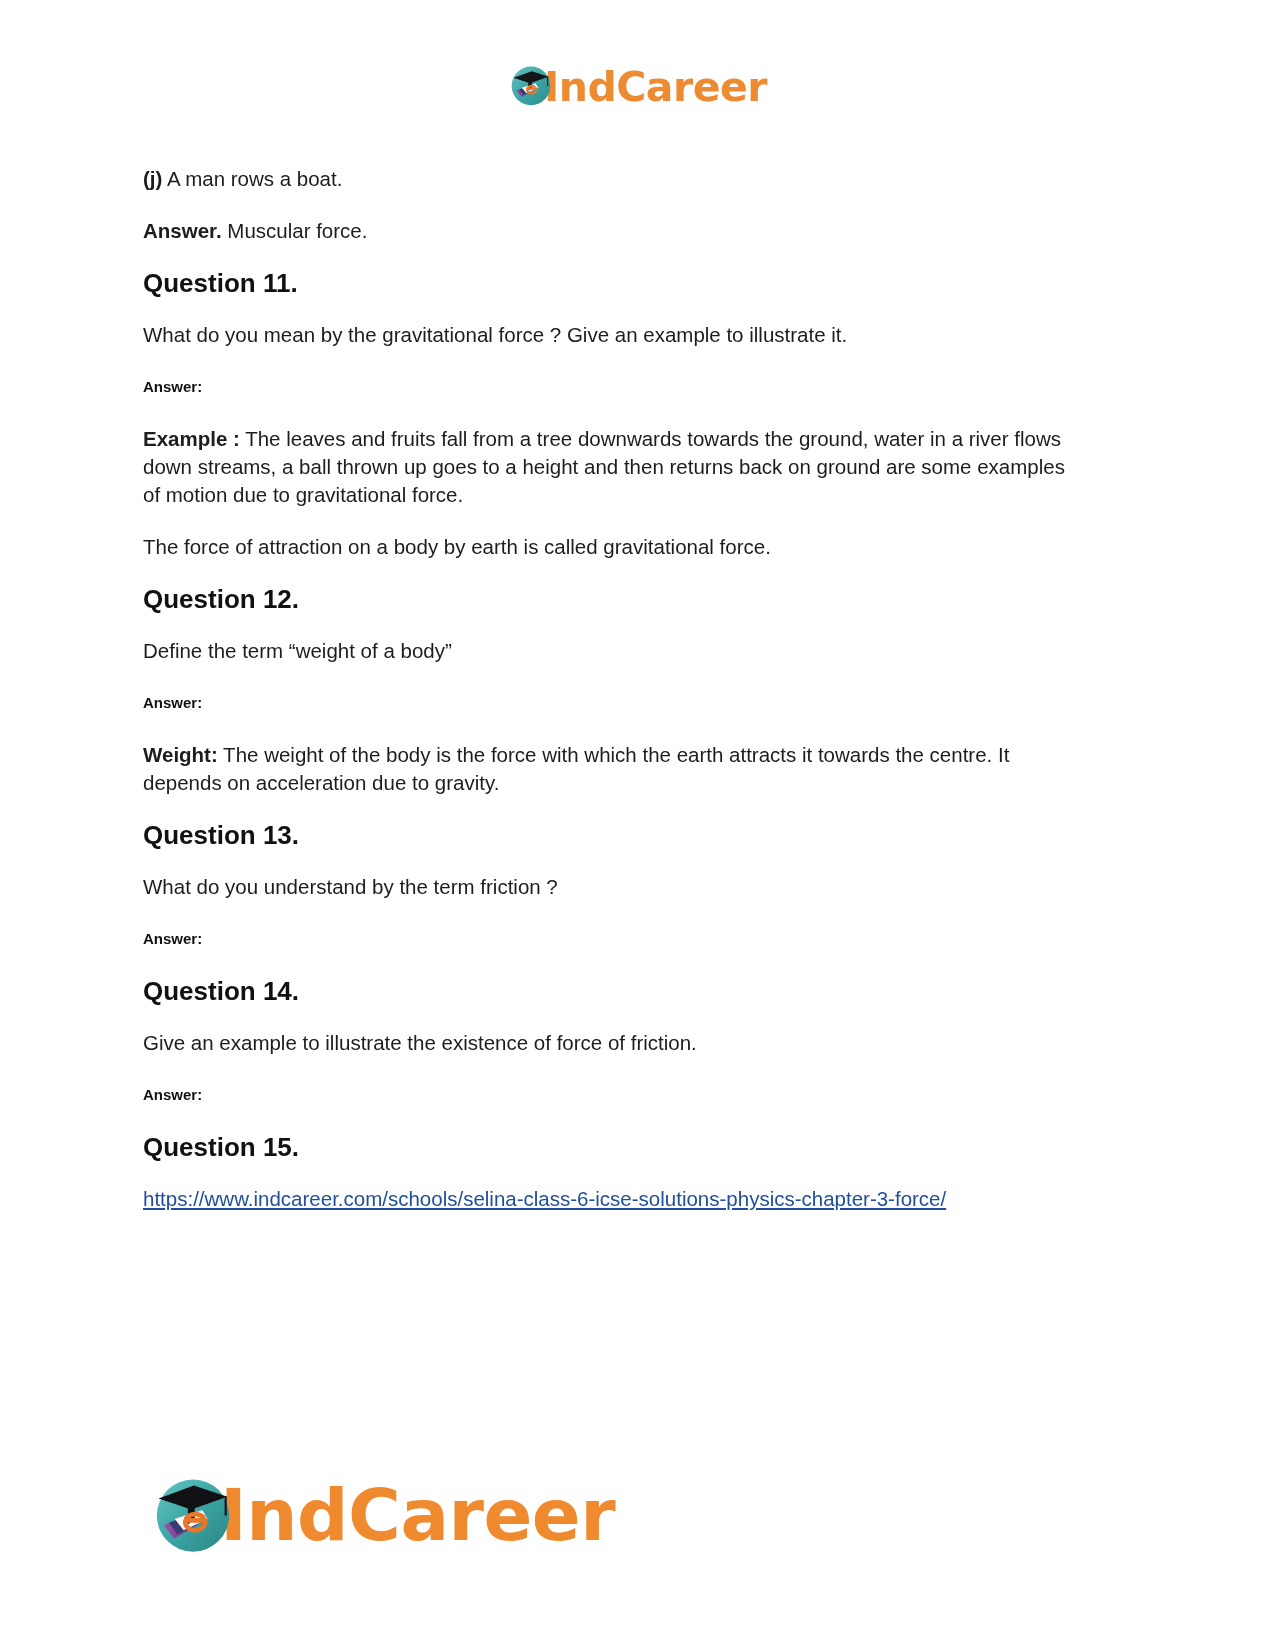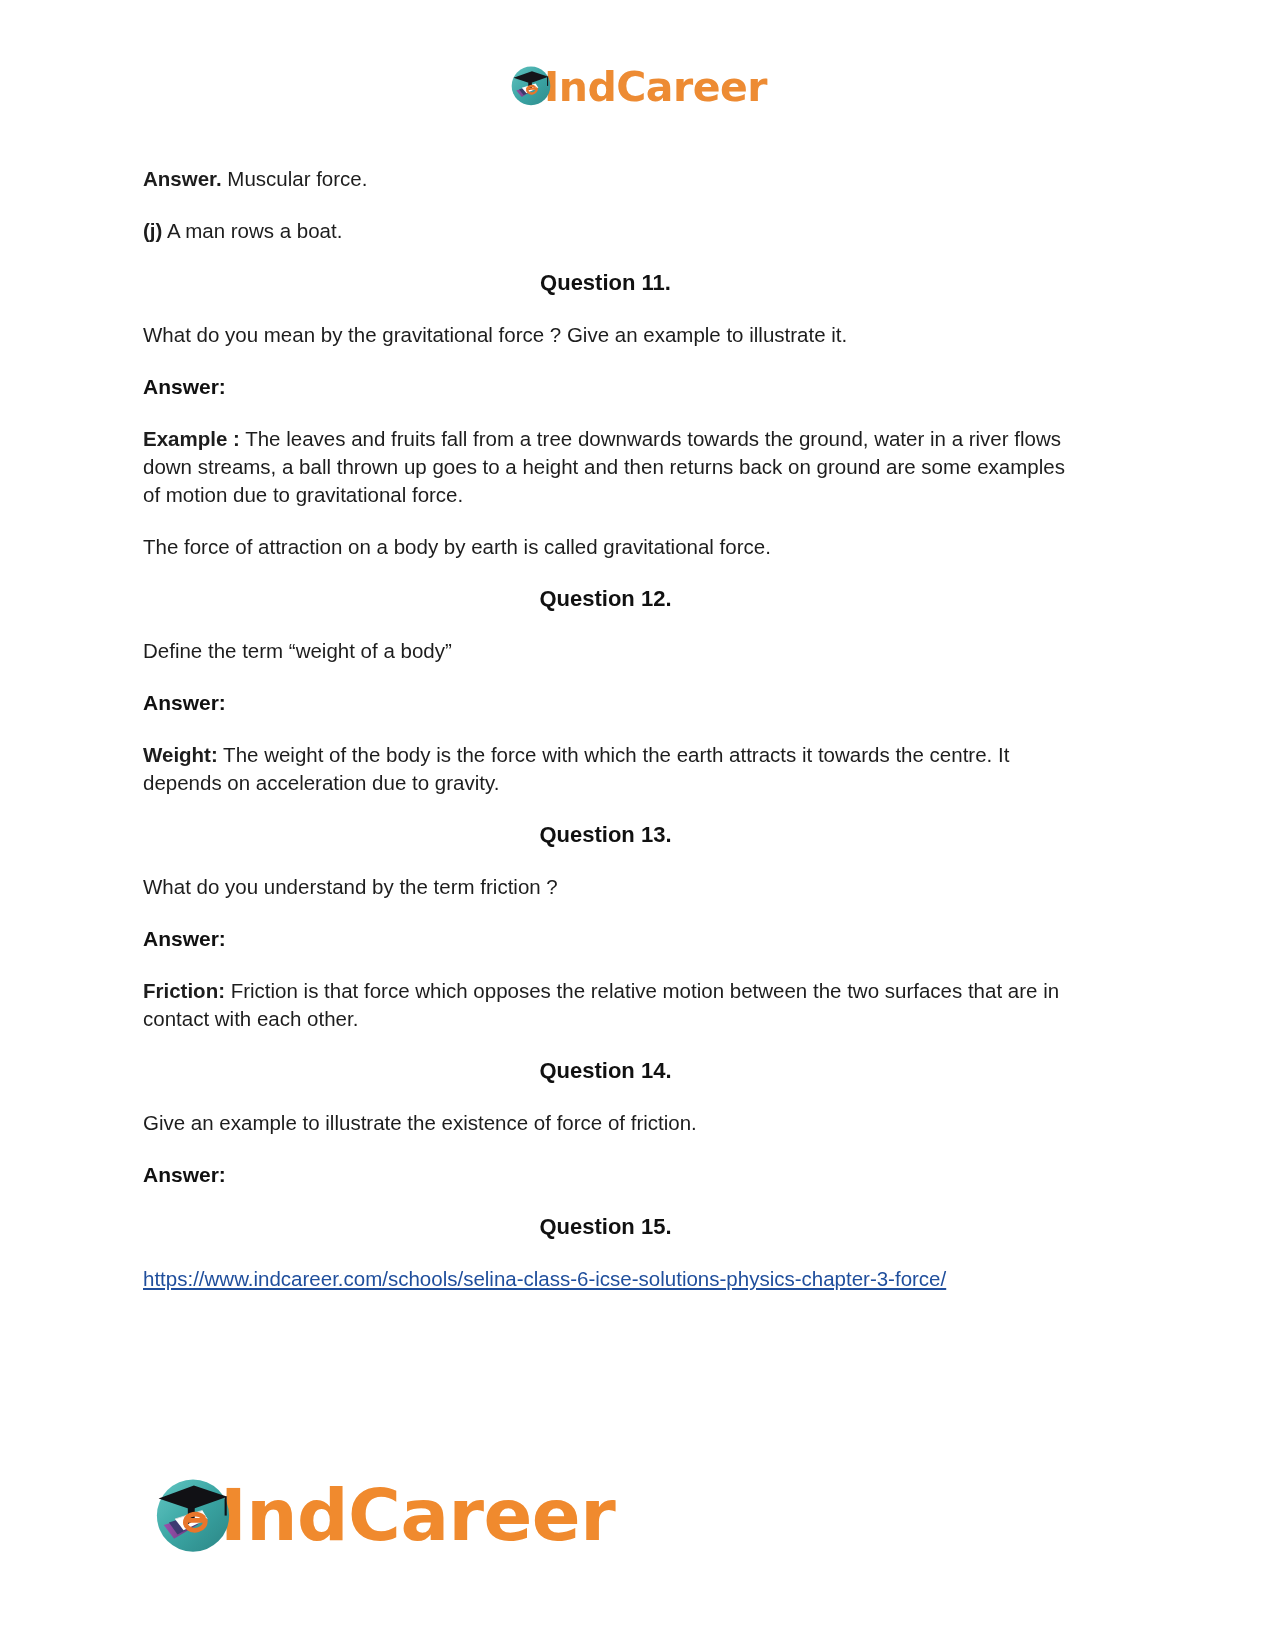--- a/index.html
+++ b/index.html
@@ -70,29 +70,28 @@
     width: 925px;
   }
   .para {
     font-size: 20.5px;
     line-height: 28px;
     color: #1d1d1d;
     margin: 0 0 24px 0;
     text-align: left;
   }
   .heading {
-    font-size: 22px;
+    font-size: 26px;
     line-height: 28px;
     font-weight: bold;
     color: #111111;
     margin: 0 0 24px 0;
-    text-align: center;
   }
   .answer-label {
-    font-size: 21px;
+    font-size: 15px;
     line-height: 28px;
     font-weight: bold;
     color: #111111;
     margin: 0 0 24px 0;
   }
   .link-para {
     margin: 0;
     font-size: 20.5px;
     line-height: 28px;
   }
@@ -147,27 +146,27 @@
           <path d="M42 58 L62 58" stroke="#E8762B" stroke-width="5" stroke-linecap="round"></path>
         </svg>
       </span>
       <span class="logo-word header">IndCareer</span>
     </div>
   </div>
 
   <div class="content">
 
     <p class="para">
+      <span class="lbl-inline">(j)</span><span> A man rows a boat.</span>
+    </p>
+
+    <p class="para">
       <span class="lbl-inline">Answer.</span><span> Muscular force.</span>
     </p>
 
-    <p class="para">
-      <span class="lbl-inline">(j)</span><span> A man rows a boat.</span>
-    </p>
-
     <p class="heading">Question 11.</p>
 
     <p class="para">What do you mean by the gravitational force ? Give an example to illustrate it.</p>
 
     <p class="answer-label">Answer:</p>
 
     <p class="para">
       <span class="lbl-inline">Example :</span><span> The leaves and fruits fall from a tree downwards towards the ground, water in a river flows down streams, a ball thrown up goes to a height and then returns back on ground are some examples of motion due to gravitational force.</span>
     </p>
 
@@ -182,23 +181,20 @@
     <p class="para">
       <span class="lbl-inline">Weight:</span><span> The weight of the body is the force with which the earth attracts it towards the centre. It depends on acceleration due to gravity.</span>
     </p>
 
     <p class="heading">Question 13.</p>
 
     <p class="para">What do you understand by the term friction ?</p>
 
     <p class="answer-label">Answer:</p>
 
-    <p class="para">
-      <span class="lbl-inline">Friction:</span><span> Friction is that force which opposes the relative motion between the two surfaces that are in contact with each other.</span>
-    </p>
 
     <p class="heading">Question 14.</p>
 
     <p class="para">Give an example to illustrate the existence of force of friction.</p>
 
     <p class="answer-label">Answer:</p>
 
 
     <p class="heading">Question 15.</p>
 

